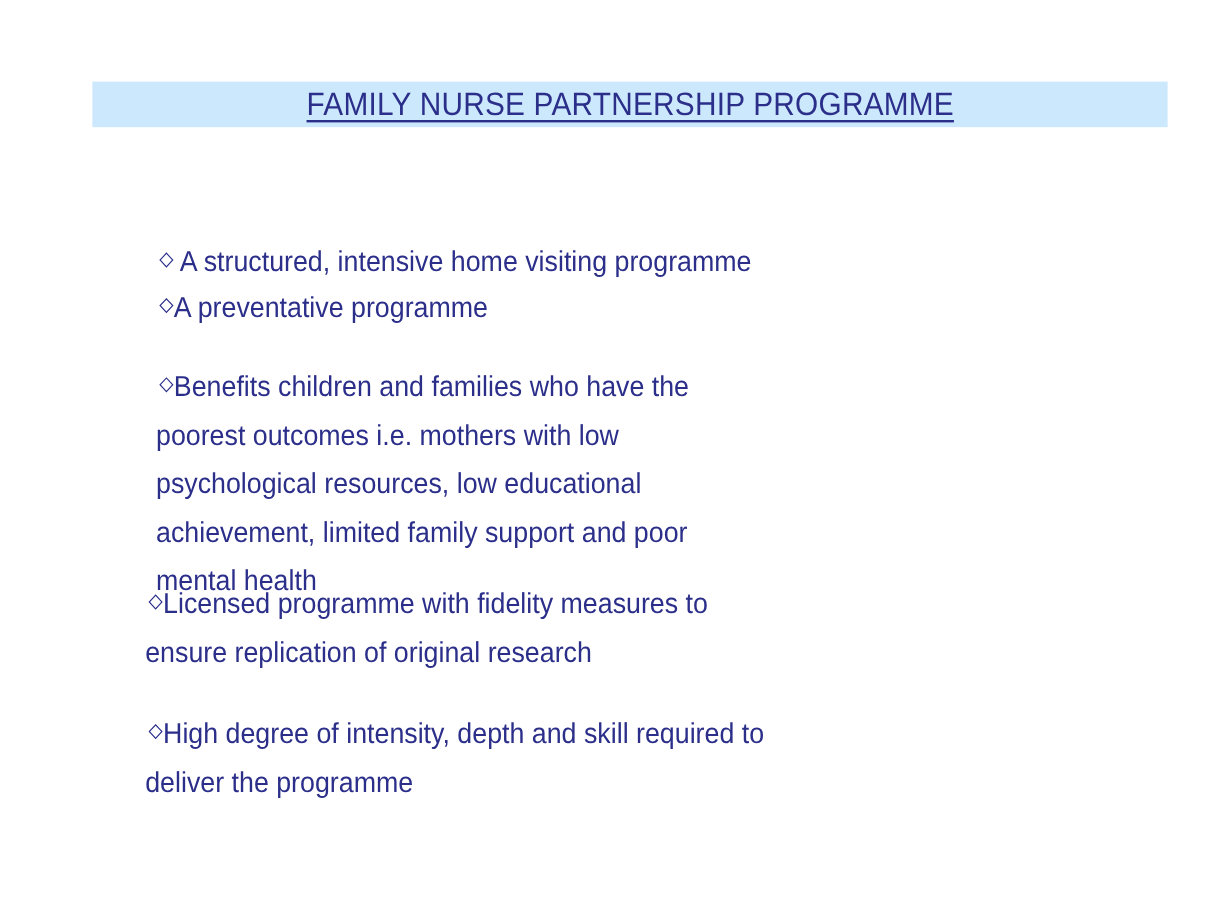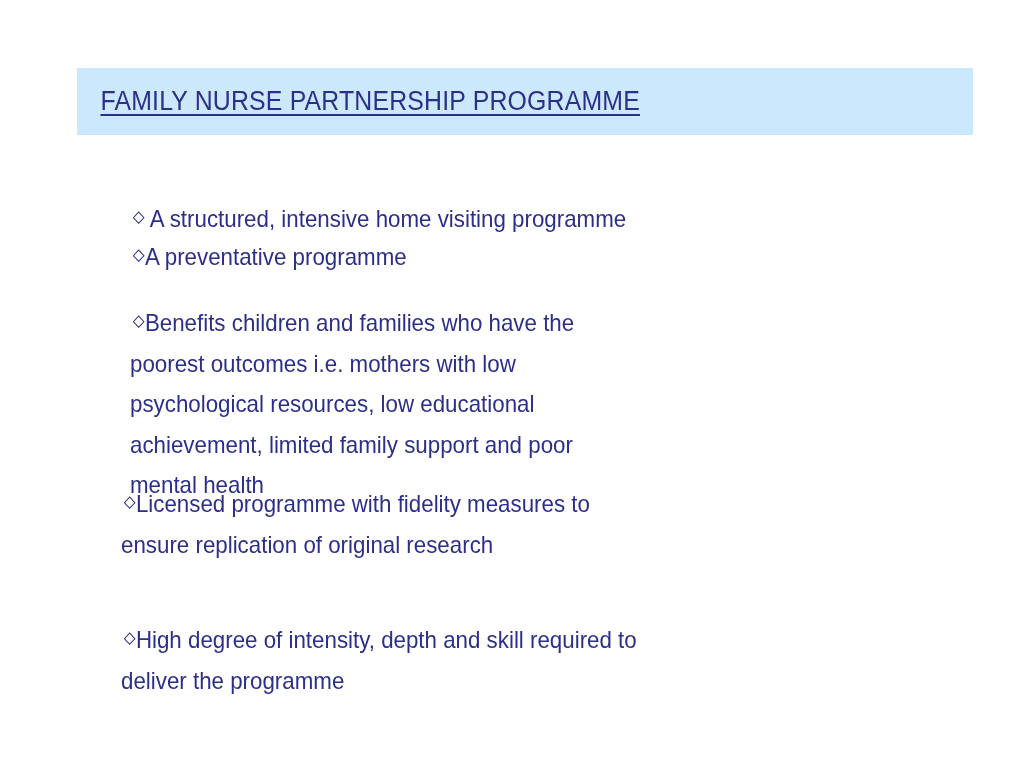--- a/index.html
+++ b/index.html
@@ -13,24 +13,25 @@
       position: relative;
       overflow: hidden;
       font-family: "DejaVu Sans", sans-serif;
       color: #2b2f8a;
     }
     .title-banner {
       position: absolute;
       left: 77px;
       top: 68px;
       width: 896px;
-      height: 67px;
+      height: 38px;
       background: #cce8fc;
       display: flex;
       align-items: center;
+      justify-content: center;
     }
     .title-text {
       font-family: "Liberation Sans", sans-serif;
       font-size: 27px;
       letter-spacing: 0.2px;
       color: #2b2f8a;
       text-decoration: underline;
       text-underline-offset: 4px;
       text-decoration-thickness: 1.5px;
       transform: scaleX(0.92);
@@ -52,21 +53,21 @@
       transform: rotate(45deg) translateY(-4px);
       margin-right: 5px;
       margin-left: 2px;
       box-sizing: border-box;
       vertical-align: middle;
     }
     .b1 { left: 130px; top: 199px; width: 760px; }
     .b2 { left: 130px; top: 237px; width: 760px; }
     .b3 { left: 130px; top: 303px; width: 690px; }
     .b4 { left: 121px; top: 484px; width: 720px; }
-    .b5 { left: 121px; top: 592px; width: 800px; margin-top: 28px; }
+    .b5 { left: 121px; top: 592px; width: 800px; }
     .line { display: block; white-space: nowrap; }
     .cond { transform: scaleX(0.93); transform-origin: left center; display: inline-block; }
   </style>
 </head>
 <body>
 
 <div class="title-banner">
   <span class="title-text">FAMILY NURSE PARTNERSHIP PROGRAMME</span>
 </div>
 

